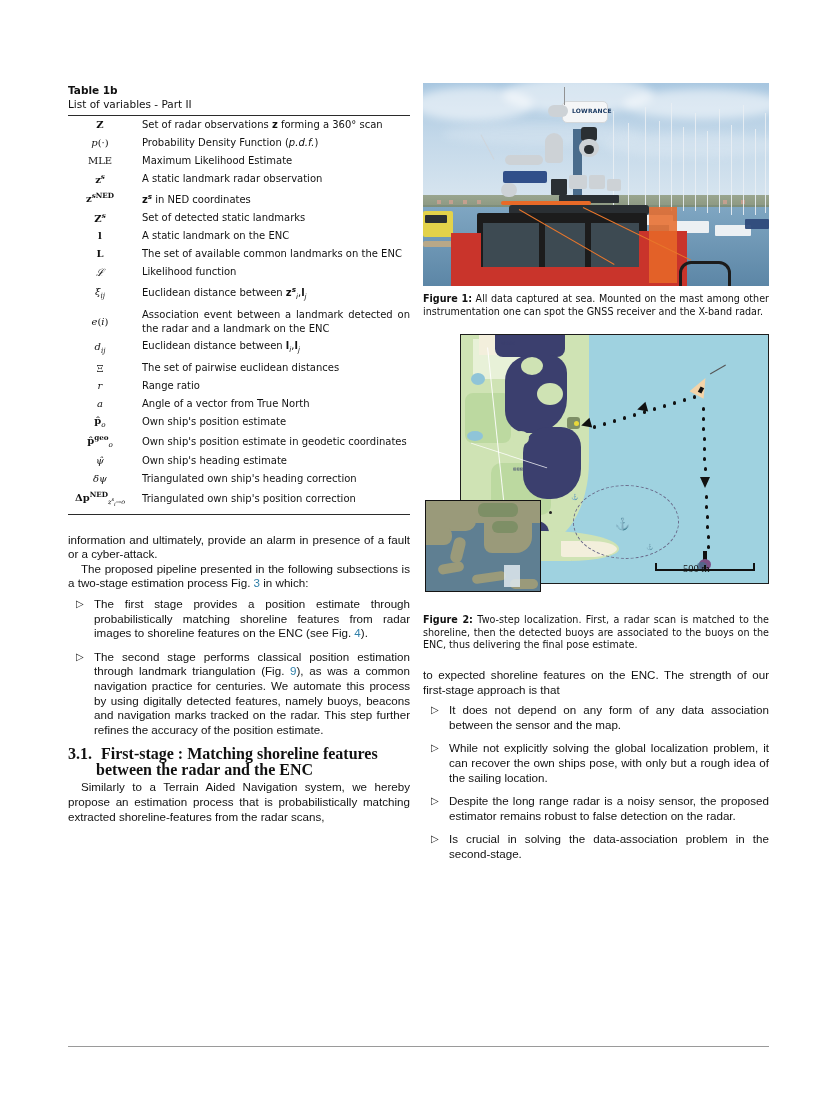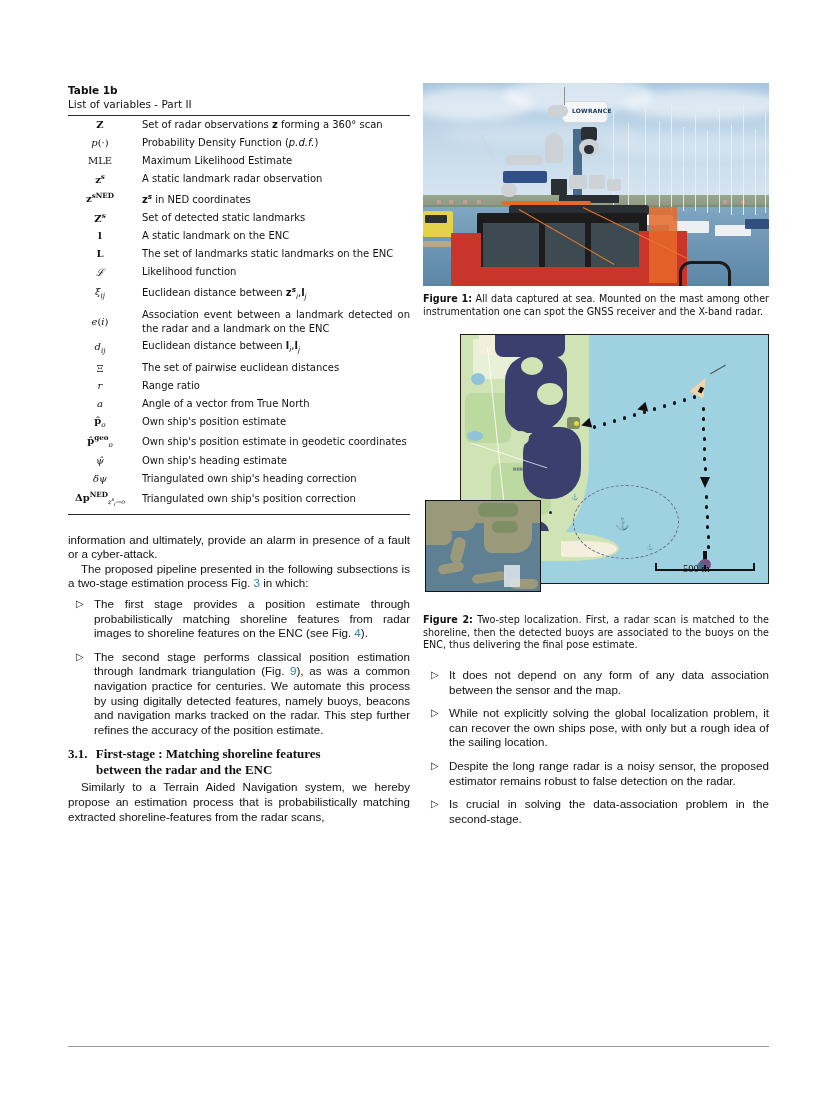--- a/index.html
+++ b/index.html
@@ -89,21 +89,21 @@
   ul.bullets li .tri{
     position:absolute;left:8px;top:0;
     font-size:10px;color:#222;
   }
   h2.sect{
     font-family:"Liberation Serif", serif;
     font-size:13px;font-weight:bold;margin:16px 0 6px 0;
   }
   h3.subsect{
     font-family:"Liberation Serif", serif;
-    font-size:13px;font-weight:bold;margin:0 0 3px 0;
+    font-size:16px;font-weight:bold;margin:0 0 3px 0;
     line-height:15.5px;
   }
   h3.subsect .ind2{display:block;padding-left:28px;}
   
   .figcap{
     font-family:"DejaVu Sans", sans-serif;
     font-size:9.6px;line-height:12.6px;
     text-align:justify;color:#111;
     margin-top:7px;
   }
@@ -209,21 +209,21 @@
             <tr>
               <td class="sym"><span class="mb">Z</span><span class="supi">s</span></td>
               <td class="def">Set of detected static landmarks</td>
             </tr>
             <tr>
               <td class="sym"><span class="mb">l</span></td>
               <td class="def">A static landmark on the ENC</td>
             </tr>
             <tr>
               <td class="sym"><span class="mb">L</span></td>
-              <td class="def">The set of landmarks static landmarks on the ENC</td>
+              <td class="def">The set of available common landmarks on the ENC</td>
             </tr>
             <tr>
               <td class="sym"><span class="mi">ℒ</span></td>
               <td class="def">Likelihood function</td>
             </tr>
             <tr>
               <td class="sym"><span class="mi">ξ</span><span class="sub">ij</span></td>
               <td class="def">Euclidean distance between <span class="mb">z</span><span class="supi">s</span><span class="sub">i</span>,<span class="mb">l</span><span class="sub">j</span></td>
             </tr>
             <tr>
@@ -476,20 +476,21 @@
         <div class="ins-box" style="left:78px;top:64px;width:14px;height:20px;"></div>
       </div>
     </div>
 
     <div class="figcap" style="margin-top:12px;">
       <b>Figure 2:</b>
       <span>Two-step localization. First, a radar scan is matched to the shoreline, then the detected buoys are associated to the buoys on the ENC, thus delivering the final pose estimate.</span>
     </div>
 
     <div class="body-txt" style="margin-top:16px;">
+      <p class="noind">to expected shoreline features on the ENC. The strength of our first-stage approach is that</p>
       <ul class="bullets" id="right-bullets">
           <li><span class="tri">▷</span><span>It does not depend on any form of any data association between the sensor and the map.</span></li>
           <li><span class="tri">▷</span><span>While not explicitly solving the global localization problem, it can recover the own ships pose, with only but a rough idea of the sailing location.</span></li>
           <li><span class="tri">▷</span><span>Despite the long range radar is a noisy sensor, the proposed estimator remains robust to false detection on the radar.</span></li>
           <li><span class="tri">▷</span><span>Is crucial in solving the data-association problem in the second-stage.</span></li>
         </ul>
     </div>
   </div>
 
   <div class="footrule"></div>

